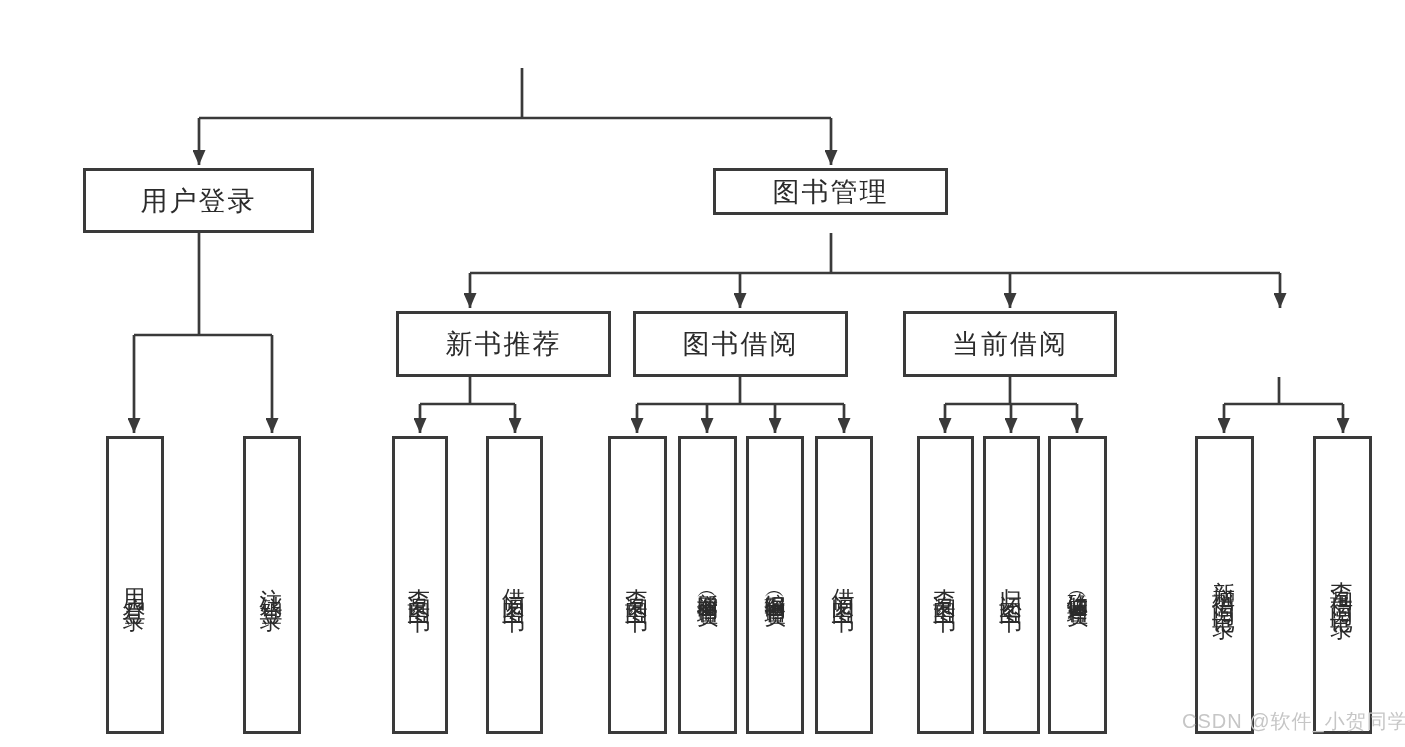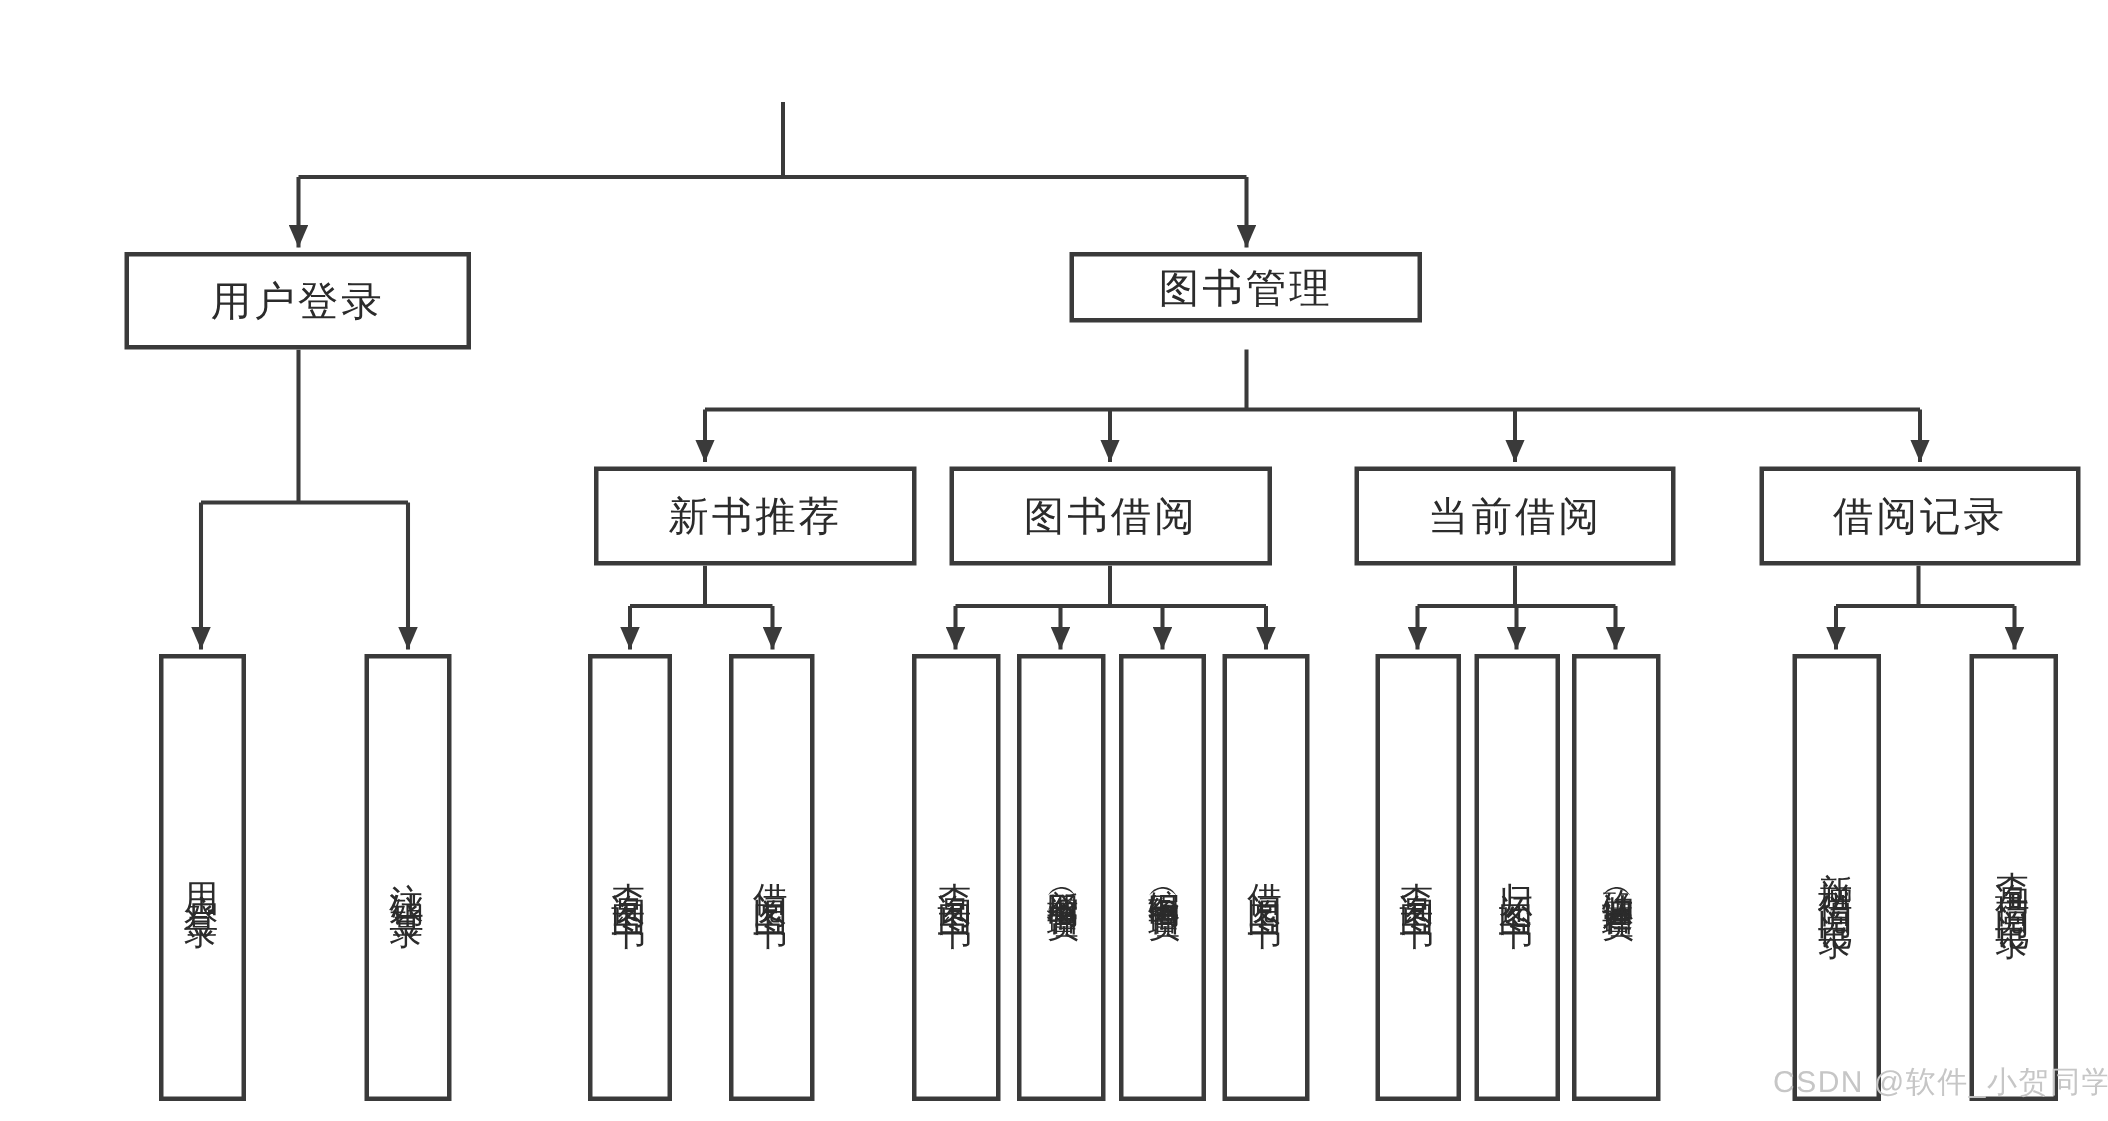--- a/index.html
+++ b/index.html
@@ -97,21 +97,20 @@
     <path class="wire" marker-end="url(#ah)" d="M1343 404 V433"></path>
   </svg>
 
 
   <div class="box hbox" style="left:83px;top:168px;width:231px;height:65px;">用户登录</div>
   <div class="box hbox" style="left:713px;top:168px;width:235px;height:47px;">图书管理</div>
 
   <div class="box hbox" style="left:380px;top:311px;width:215px;height:66px;margin-left:16px;">新书推荐</div>
   <div class="box hbox" style="left:903px;top:311px;width:214px;height:66px;">当前借阅</div>
   <div class="box hbox" style="left:633px;top:311px;width:215px;height:66px;">图书借阅</div>
-  <div class="box hbox" style="left:1173px;top:311px;width:214px;height:66px;">借阅记录</div>
 
   <div class="box leaf" style="left:106px;width:58px;">用户登录</div>
   <div class="box leaf" style="left:243px;width:58px;">注销登录</div>
 
   <div class="box leaf" style="left:392px;width:56px;">查询图书</div>
   <div class="box leaf" style="left:486px;width:57px;">借阅图书</div>
 
   <div class="box leaf" style="left:608px;width:59px;">查询图书</div>
   <div class="box leaf long" style="left:678px;width:59px;">新增图书（管理员）</div>
   <div class="box leaf long" style="left:746px;width:58px;">编辑图书（管理员）</div>

